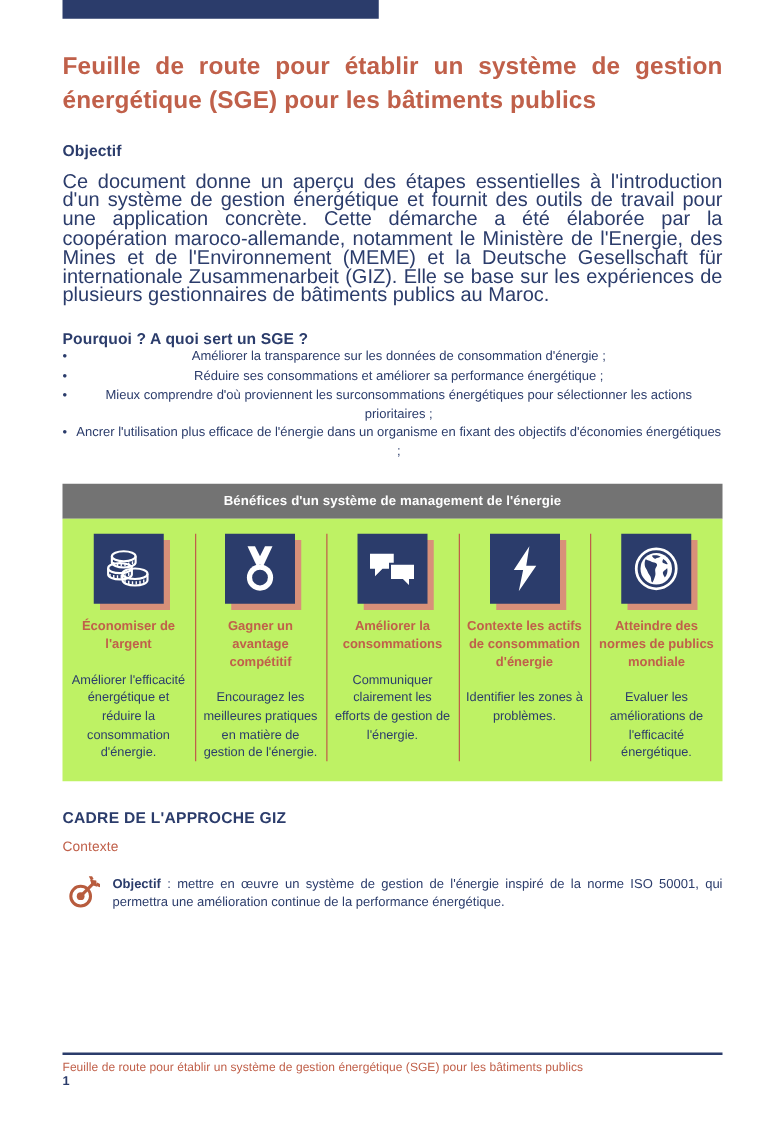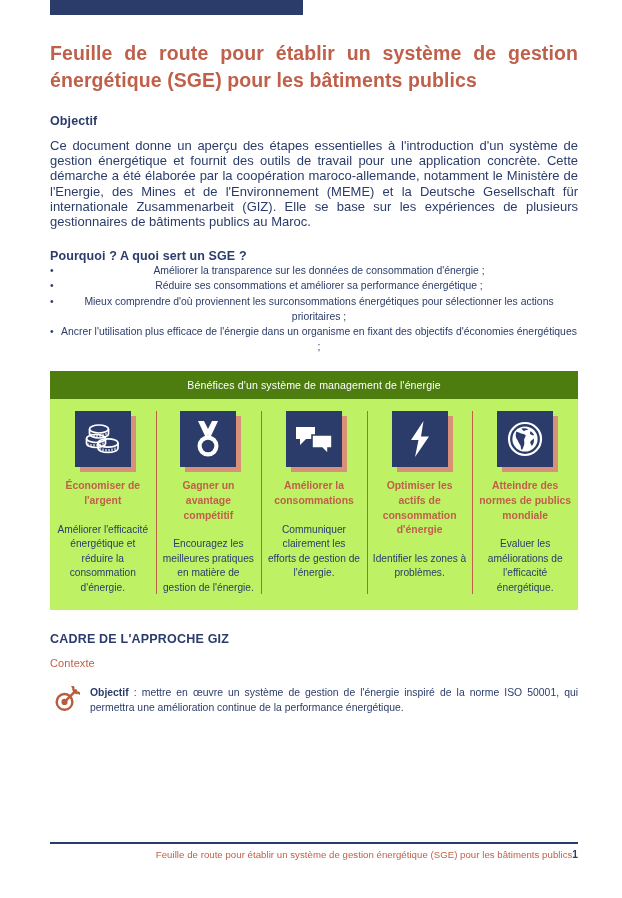--- a/index.html
+++ b/index.html
@@ -72,21 +72,21 @@
     font-size: 11px;
     font-weight: normal;
     color: #c0604a;
     letter-spacing: 0.1px;
   }
 
   
   p.body {
     margin: 0;
     padding-top: 10px;
-    font-size: 13px;
+    font-size: 16px;
     line-height: 15.2px;
     text-align: justify;
     color: #2b3c6b;
   }
   p.body.tight { padding-top: 9px; }
 
   .lead {
     margin: 0;
     padding-top: 10px;
     font-size: 10.4px;
@@ -113,24 +113,24 @@
     left: 0;
     top: 0;
   }
 
   
   .benefits {
     margin-top: 17px;
     width: 528px;
   }
   .benefits-head {
-    background: #4d7c0f;
+    background: #737373;
     color: #ffffff;
     font-size: 10.6px;
-    font-weight: normal;
+    font-weight: bold;
     text-align: center;
     padding: 8px 0 8px 0;
     letter-spacing: 0.1px;
   }
   .benefits-body {
     background: #bef264;
     display: flex;
     padding: 10px 0 14px 0;
   }
   .bcol {
@@ -224,20 +224,21 @@
     background: #2b3c6b;
   }
   .footer {
     position: absolute;
     left: 50px;
     top: 849px;
     width: 528px;
     display: flex;
     align-items: baseline;
     justify-content: flex-end;
+    flex-direction: column;
   }
   .footer-text {
     font-size: 9.6px;
     color: #c0604a;
     letter-spacing: 0.05px;
   }
   .footer-page {
     font-size: 10.2px;
     font-weight: bold;
     color: #2b3c6b;
@@ -335,21 +336,21 @@
         <div class="tile-wrap">
           <div class="tile-shadow"></div>
           <div class="tile">
             <span>
               <svg width="24" height="38" viewBox="0 0 24 38">
                 <path d="M15.5 1 L3 20 L10.5 20 L7 37 L21 16.5 L13 16.5 Z" fill="#ffffff"></path>
               </svg>
             </span>
           </div>
         </div>
-        <div class="bcol-title">Optimiser les actifs de consommation d'énergie</div>
+        <div class="bcol-title">Contexte les actifs de consommation d'énergie</div>
         <div class="bcol-text">Identifier les zones à problèmes.</div>
       </div>
 
       <div class="bcol">
         <div class="tile-wrap">
           <div class="tile-shadow"></div>
           <div class="tile">
             <span>
               <svg width="36" height="36" viewBox="0 0 36 36">
                 <circle cx="18" cy="18" r="16" fill="none" stroke="#ffffff" stroke-width="2.2"></circle>

